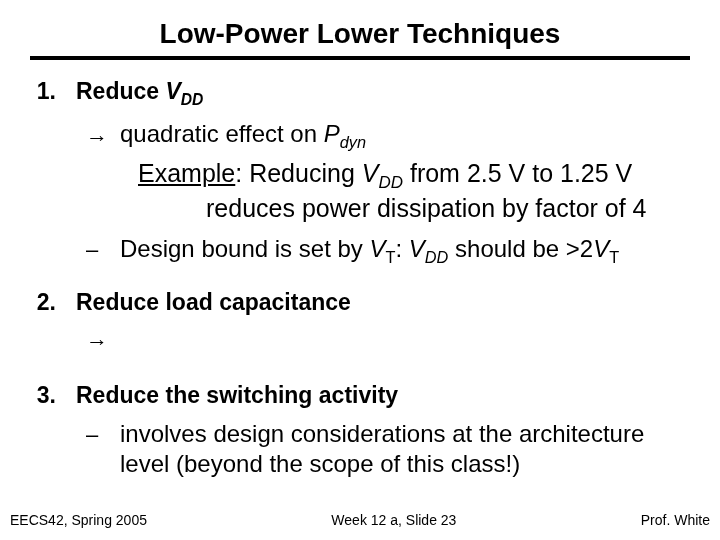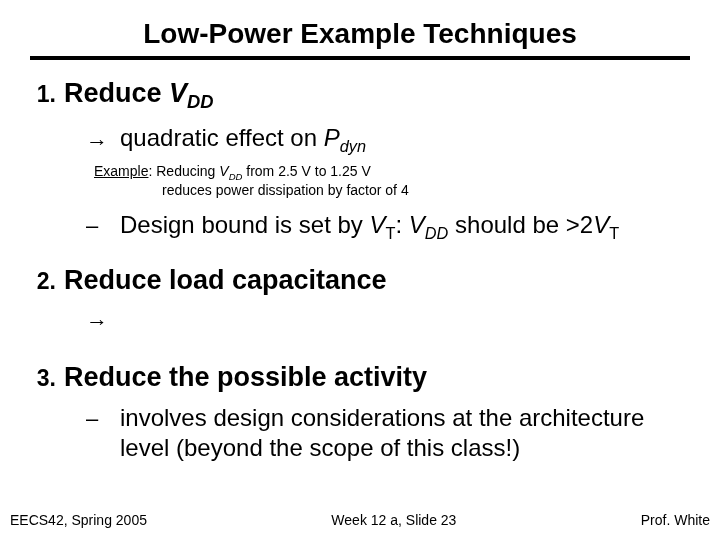--- a/index.html
+++ b/index.html
@@ -36,40 +36,41 @@
   .num {
     width: 34px;
     font-size: 23px;
     font-weight: bold;
     flex-shrink: 0;
     text-align: right;
     padding-right: 8px;
     box-sizing: border-box;
   }
   .txt {
-    font-size: 27px;
+    font-size: 23px;
     font-weight: bold;
+    margin-left: 12px;
   }
   .sub1 {
     margin-left: 56px;
     display: flex;
     align-items: baseline;
   }
   .arrow, .dash {
     width: 34px;
     flex-shrink: 0;
     font-size: 22px;
   }
   .body {
     font-size: 24px;
     line-height: 1.25;
   }
   .example {
-    margin-left: 64px;
-    font-size: 14px;
+    margin-left: 108px;
+    font-size: 25px;
     line-height: 1.25;
     margin-top: 6px;
   }
   .example-label {
     text-decoration: underline;
   }
   .example-line2 {
     margin-left: 68px;
   }
   .footer {
@@ -86,21 +87,21 @@
   .ital { font-style: italic; }
   .gap-s { height: 10px; }
   .gap-m { height: 22px; }
   .gap-l { height: 30px; }
 </style>
 </head>
 <body>
 
 <div class="slide">
 
-  <h1 class="title">Low-Power Example Techniques</h1>
+  <h1 class="title">Low-Power Lower Techniques</h1>
   <hr class="rule">
 
   <div class="row">
     <div class="num">1.</div>
     <div class="txt">
       <span>Reduce </span><span class="ital">V</span><sub class="ital">DD</sub>
     </div>
   </div>
 
   <div class="gap-s"></div>
@@ -138,21 +139,21 @@
   <div class="gap-s"></div>
 
   <div class="sub1">
     <div class="arrow">→</div>
   </div>
 
   <div class="gap-l"></div>
 
   <div class="row">
     <div class="num">3.</div>
-    <div class="txt">Reduce the possible activity</div>
+    <div class="txt">Reduce the switching activity</div>
   </div>
 
   <div class="gap-s"></div>
 
   <div class="sub1">
     <div class="dash">–</div>
     <div class="body">involves design considerations at the architecture level (beyond the scope of this class!)</div>
   </div>
 
   <div class="footer">

